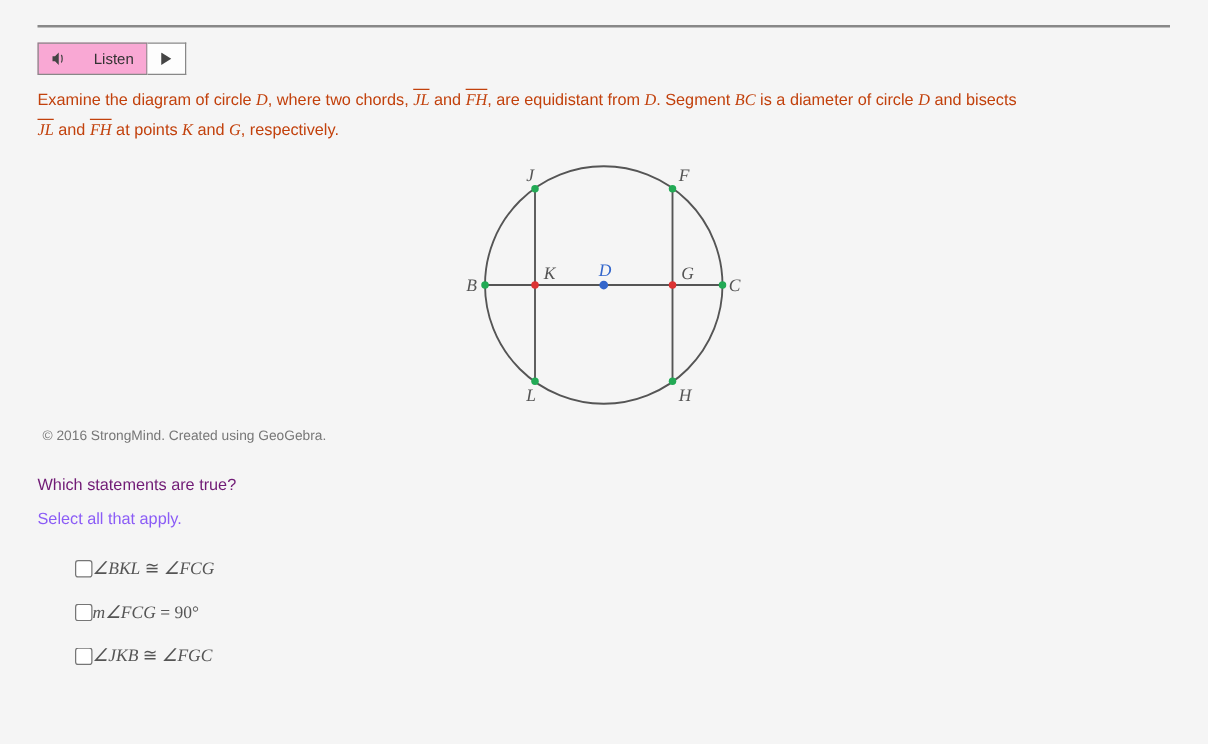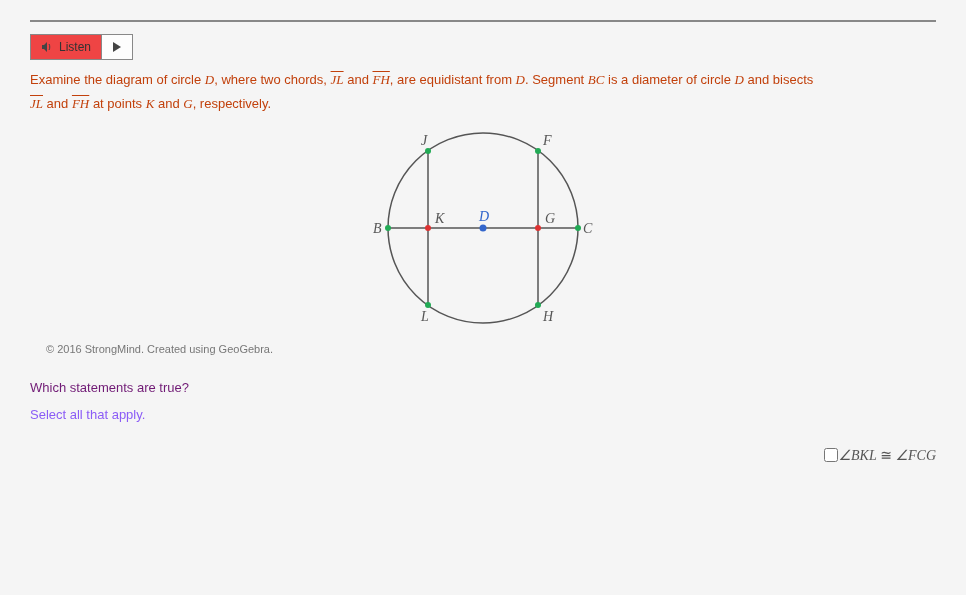--- a/index.html
+++ b/index.html
@@ -18,24 +18,24 @@
       margin-bottom: 12px;
     }
     .listen-bar {
       display: flex;
       gap: 0;
       margin-bottom: 10px;
     }
     .listen-btn {
       display: inline-flex;
       align-items: center;
-      gap: 6px;
+      gap: 22px;
       border: 1px solid #888;
       padding: 3px 10px;
-      background: #ef4444;
+      background: #f9a8d4;
       font-size: 12px;
       color: #333;
       cursor: pointer;
     }
     .play-btn {
       display: inline-flex;
       align-items: center;
       justify-content: center;
       border: 1px solid #888;
       border-left: none;
@@ -51,38 +51,37 @@
     .var { font-style: italic; font-family: 'Times New Roman', serif; }
     .overline { text-decoration: overline; font-style: italic; font-family: 'Times New Roman', serif; }
     .diagram {
       display: flex;
       justify-content: center;
       margin: 10px 0 8px 0;
     }
     .credit {
       font-size: 11px;
       color: #777;
-      margin: 8px 0 20px 16px;
+      margin: 8px 0 20px 4px;
     }
     .question {
       color: #701a75;
       margin-bottom: 8px;
     }
     .instruction {
       color: #8b5cf6;
       margin-bottom: 20px;
     }
     .options {
       padding-left: 30px;
     }
     .option {
       display: flex;
       align-items: center;
       margin-bottom: 14px;
-      justify-content: flex-end;
     }
     .option input[type="checkbox"] {
       width: 14px;
       height: 14px;
     }
     .option-label {
       font-family: 'Times New Roman', serif;
       font-style: italic;
       color: #555;
       font-size: 14px;
@@ -158,13 +157,25 @@
 <p class="question">Which statements are true?</p>
 <p class="instruction">Select all that apply.</p>
 
 <div class="options">
   <div class="option">
     <input type="checkbox" style="">
     <span class="option-label">
       <span>∠BKL</span><span class="cong"> ≅ </span><span>∠FCG</span>
     </span>
   </div>
+  <div class="option">
+    <input type="checkbox" style="">
+    <span class="option-label">
+      <span>m</span><span>∠FCG</span><span class="deg"> = 90°</span>
+    </span>
+  </div>
+  <div class="option">
+    <input type="checkbox" style="">
+    <span class="option-label">
+      <span>∠JKB</span><span class="cong"> ≅ </span><span>∠FGC</span>
+    </span>
+  </div>
 </div>
 
 </body></html>

